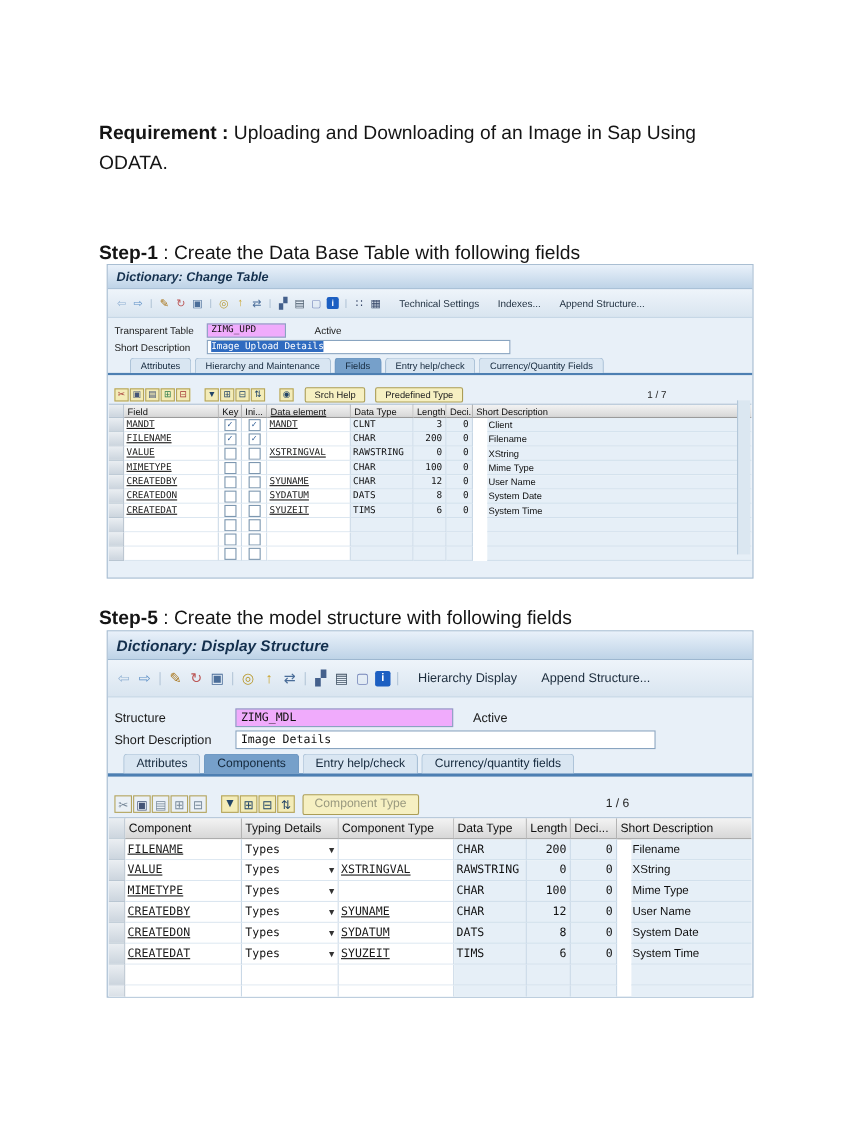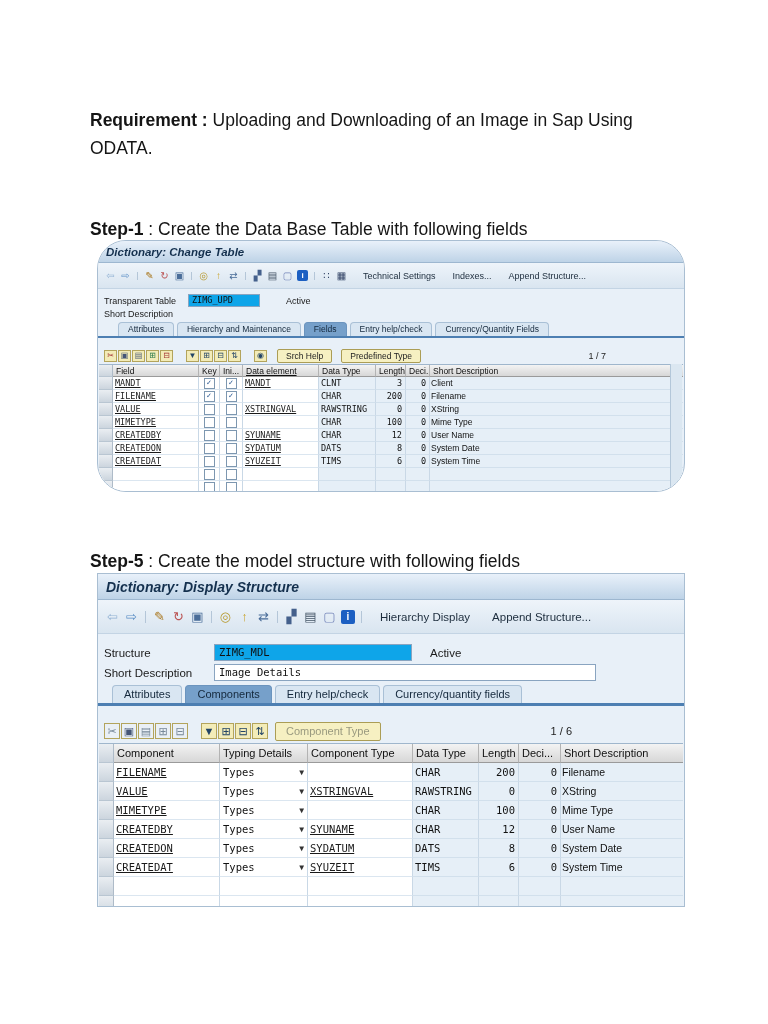--- a/index.html
+++ b/index.html
@@ -9,21 +9,21 @@
   
   .doc-text{position:absolute;left:90px;width:592px;font-size:17.5px;line-height:1.6;color:#151515;}
   .doc-text b{font-weight:bold;}
   .req{top:88px;}
   .step1{top:197px;}
   .step2{top:529px;}
 
   
   .sap-window{position:absolute;left:97px;width:588px;background:#e8f0f8;
               border:1px solid #a9bed2;box-sizing:border-box;overflow:hidden;}
-  .win1{top:240px;height:252px;border-radius:29px;}
+  .win1{top:240px;height:286px;}
   .win2{top:573px;height:334px;}
 
   .titlebar{background:linear-gradient(#e9f1fa,#bed3e7);border-bottom:1px solid #9db7d0;
             color:#14304e;font-weight:bold;font-style:italic;display:flex;align-items:center;padding-left:8px;}
   .win1 .titlebar{height:21px;font-size:11.5px;}
   .win2 .titlebar{height:25px;font-size:14px;}
 
   .toolbar{display:flex;align-items:center;background:linear-gradient(#eef4fa,#d9e5f0);
            border-bottom:1px solid #c3d4e4;padding-left:5px;}
   .win1 .toolbar{height:25px;}
@@ -41,21 +41,21 @@
   .win2 .tb-btns{gap:22px;font-size:11.5px;}
 
   
   .formarea{padding-top:5px;}
   .win2 .formarea{padding-top:10px;}
   .formrow{display:flex;align-items:center;margin-bottom:2px;}
   .win2 .formrow{margin-bottom:3px;}
   .flabel{color:#1a1a1a;}
   .win1 .flabel{width:84px;padding-left:6px;font-size:9px;}
   .win2 .flabel{width:110px;padding-left:6px;font-size:11.5px;}
-  .vbox{border:1px solid #89a4c0;background:#0ea5e9;font-family:"DejaVu Sans Mono",monospace;
+  .vbox{border:1px solid #89a4c0;background:#f0abfc;font-family:"DejaVu Sans Mono",monospace;
         display:inline-block;overflow:hidden;white-space:nowrap;}
   .win1 .vbox{height:11px;line-height:11px;font-size:8.5px;padding:0 3px;}
   .win2 .vbox{height:15px;line-height:15px;font-size:10.5px;padding:0 4px;}
   .win1 .name-box{width:64px;}
   .win2 .name-box{width:188px;}
   .desc-input{background:#ffffff;}
   .win1 .desc-input{width:268px;}
   .win2 .desc-input{width:372px;}
   .selspan.selected{background:#2f6bc0;color:#ffffff;}
   .status{color:#1a1a1a;}
@@ -105,21 +105,21 @@
   .win1 .cell.handle{width:14px;}
   .win2 .cell.handle{width:15px;}
   .hcell{background:linear-gradient(#f3f3f3,#d7d7d7);border-right:1px solid #b3b3b3;border-bottom:1px solid #9a9a9a;
          font-family:"Liberation Sans",sans-serif;color:#111;padding-left:3px;}
   .win1 .hcell{font-size:8.5px;}
   .win2 .hcell{font-size:11px;}
   .cell.handle.hcell{padding-left:0;}
   .lnk{text-decoration:underline;padding-left:2px;color:#1a1a1a;}
   .c-mono{padding-left:2px;}
   .c-num{justify-content:flex-end;padding-right:3px;}
-  .c-text{font-family:"Liberation Sans",sans-serif;padding-left:1px;}
+  .c-text{font-family:"Liberation Sans",sans-serif;padding-left:1px;margin-left:13px;}
   .cb{width:9px;height:9px;border:1px solid #7d97b0;background:#fff;margin:0 auto;
       display:flex;align-items:center;justify-content:center;font-size:8px;color:#1d4f8c;line-height:1;}
   .cb.checked::after{content:"\2713";}
   .ddtext{padding-left:3px;}
   .caret{margin-left:auto;padding-right:3px;font-size:8px;color:#333;}
   .vscroll{position:absolute;right:2px;top:123px;width:11px;height:140px;
            background:#dbe7f1;border-left:1px solid #b3c7d9;}
 </style>
 </head>
 <body>
@@ -162,20 +162,21 @@
         </div>
     </div>
     <div class="formarea">
       <div class="formrow">
         <span class="flabel">Transparent Table</span>
         <span class="vbox name-box">ZIMG_UPD</span>
         <span class="status">Active</span>
       </div>
       <div class="formrow">
         <span class="flabel">Short Description</span>
+        <span class="vbox desc-input"><span class="selspan selected">Image Upload Details</span></span>
       </div>
     </div>
     <div class="tabs">
         <span class="tab">Attributes</span>
         <span class="tab">Hierarchy and Maintenance</span>
         <span class="tab active">Fields</span>
         <span class="tab">Entry help/check</span>
         <span class="tab">Currency/Quantity Fields</span>
       </div>
     <div class="gridbar">

